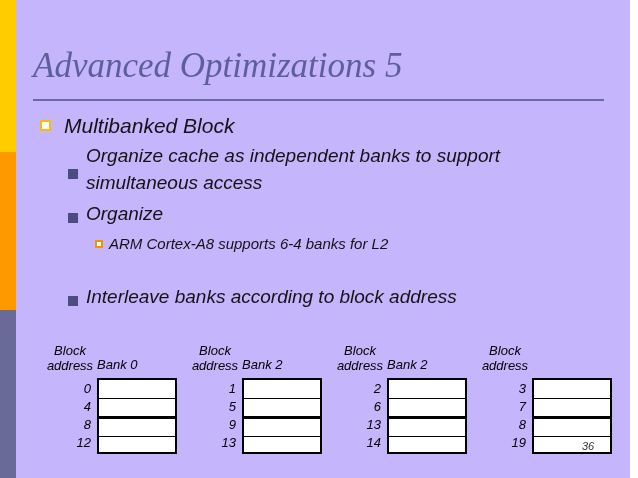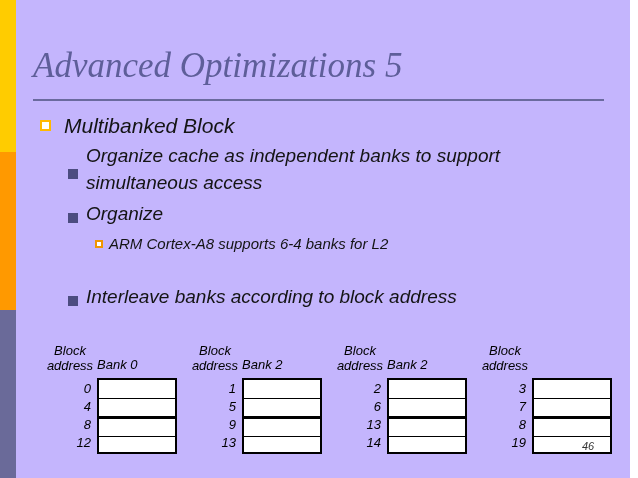--- a/index.html
+++ b/index.html
@@ -184,15 +184,15 @@
           <div class="cell"></div>
           <div class="cell"></div>
           <div class="cell"></div>
           <div class="cell"></div>
         </div>
       </div>
     </div>
 
   </div>
 
-  <div class="page-num">46</div>
+  <div class="page-num">36</div>
 
 </div>
 
 </body></html>

